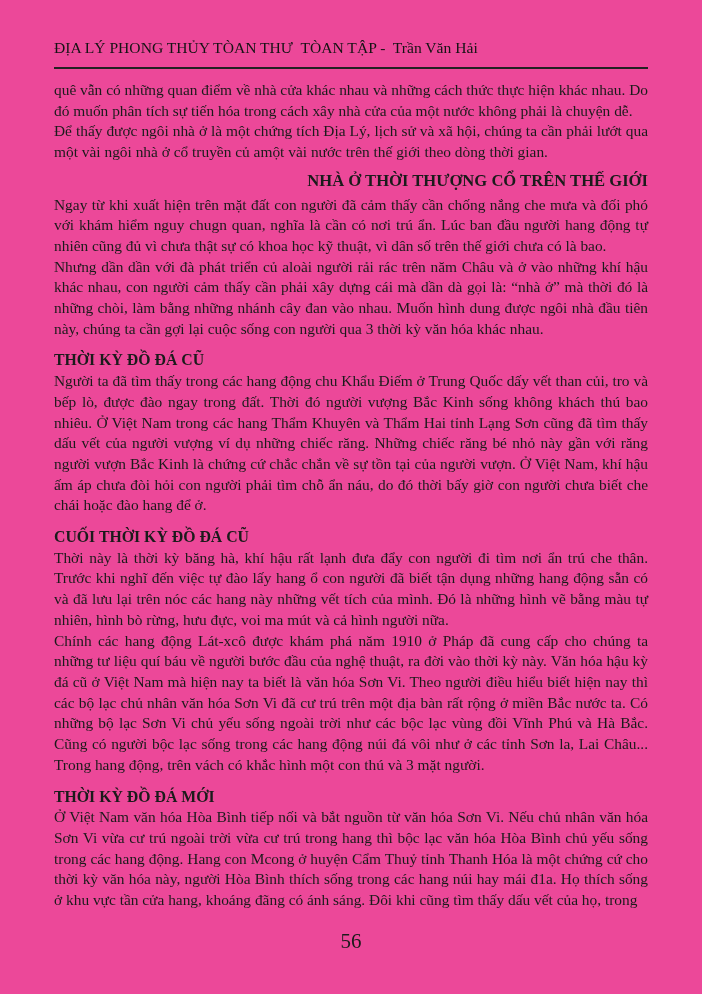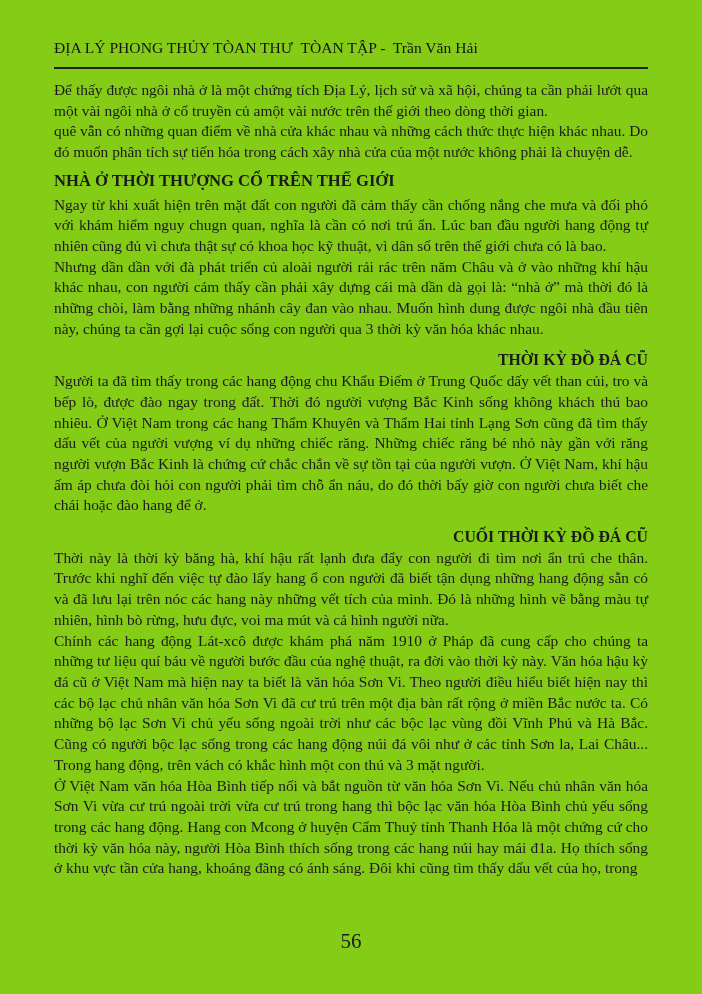--- a/index.html
+++ b/index.html
@@ -5,21 +5,21 @@
   html, body {
     margin: 0;
     padding: 0;
     background: #ffffff;
   }
   .page {
     position: relative;
     width: 702px;
     height: 994px;
     margin: 0 auto;
-    background: #84cc16;
+    background: #ec4899;
     box-sizing: border-box;
     padding: 38px 54px 0 54px;
     font-family: "Liberation Serif", "DejaVu Serif", serif;
     color: #1b1b1b;
     overflow: hidden;
   }
   .header-title {
     font-size: 15.6px;
     line-height: 20px;
     white-space: pre;
@@ -35,28 +35,28 @@
     font-size: 15.4px;
     line-height: 20.7px;
     text-align: justify;
   }
   .body-text p {
     margin: 0;
   }
   .heading-center {
     font-size: 16.6px;
     font-weight: bold;
-    text-align: left;
+    text-align: right;
     margin: 8px 0 3px 0;
     line-height: 20.7px;
   }
   .heading-left {
     font-size: 15.8px;
     font-weight: bold;
-    text-align: right;
+    text-align: left;
     margin: 11px 0 0 0;
     line-height: 20.7px;
   }
   .footer {
     position: absolute;
     left: 0;
     right: 0;
     bottom: 40px;
     text-align: center;
     font-size: 21px;
@@ -67,30 +67,31 @@
 <body>
 
 <div class="page">
 
   <div class="header">
     <div class="header-title">ĐỊA LÝ PHONG THỦY TÒAN THƯ  TÒAN TẬP -  Trần Văn Hải</div>
     <hr class="header-rule">
   </div>
 
   <div class="body-text">
+    <p>quê vẫn có những quan điểm về nhà cửa khác nhau và những cách thức thực hiện khác nhau. Do đó muốn phân tích sự tiến hóa trong cách xây nhà cửa của một nước không phải là chuyện dễ.</p>
     <p>Để thấy được ngôi nhà ở là một chứng tích Địa Lý, lịch sử và xã hội, chúng ta cần phải lướt qua một vài ngôi nhà ở cổ truyền củ amột vài nước trên thế giới theo dòng thời gian.</p>
-    <p>quê vẫn có những quan điểm về nhà cửa khác nhau và những cách thức thực hiện khác nhau. Do đó muốn phân tích sự tiến hóa trong cách xây nhà cửa của một nước không phải là chuyện dễ.</p>
     <div class="heading-center">NHÀ Ở THỜI THƯỢNG CỔ TRÊN THẾ GIỚI</div>
     <p>Ngay từ khi xuất hiện trên mặt đất con người đã cảm thấy cần chống nắng che mưa và đối phó với khám hiểm nguy chugn quan, nghĩa là cần có nơi trú ẩn. Lúc ban đầu người hang động tự nhiên cũng đủ vì chưa thật sự có khoa học kỹ thuật, vì dân số trên thế giới chưa có là bao.</p>
     <p>Nhưng dần dần với đà phát triển củ aloài người rải rác trên năm Châu và ở vào những khí hậu khác nhau, con người cảm thấy cần phải xây dựng cái mà dần dà gọi là: “nhà ở” mà thời đó là những chòi, làm bằng những nhánh cây đan vào nhau. Muốn hình dung được ngôi nhà đầu tiên này, chúng ta cần gợi lại cuộc sống con người qua 3 thời kỳ văn hóa khác nhau.</p>
     <div class="heading-left">THỜI KỲ ĐỒ ĐÁ CŨ</div>
     <p>Người ta đã tìm thấy trong các hang động chu Khẩu Điếm ở Trung Quốc dấy vết than củi, tro và bếp lò, được đào ngay trong đất. Thời đó người vượng Bắc Kinh sống không khách thú bao nhiêu. Ở Việt Nam trong các hang Thẩm Khuyên và Thẩm Hai tỉnh Lạng Sơn cũng đã tìm thấy dấu vết của người vượng ví dụ những chiếc răng. Những chiếc răng bé nhỏ này gần với răng người vượn Bắc Kinh là chứng cứ chắc chắn về sự tồn tại của người vượn. Ở Việt Nam, khí hậu ấm áp chưa đòi hỏi con người phải tìm chỗ ẩn náu, do đó thời bấy giờ con người chưa biết che chái hoặc đào hang để ở.</p>
     <div class="heading-left">CUỐI THỜI KỲ ĐỒ ĐÁ CŨ</div>
     <p>Thời này là thời kỳ băng hà, khí hậu rất lạnh đưa đẩy con người đi tìm nơi ẩn trú che thân. Trước khi nghĩ đến việc tự đào lấy hang ổ con người đã biết tận dụng những hang động sẵn có và đã lưu lại trên nóc các hang này những vết tích của mình. Đó là những hình vẽ bằng màu tự nhiên, hình bò rừng, hưu đực, voi ma mút và cả hình người nữa.</p>
     <p>Chính các hang động Lát-xcô được khám phá năm 1910 ở Pháp đã cung cấp cho chúng ta những tư liệu quí báu về người bước đầu của nghệ thuật, ra đời vào thời kỳ này. Văn hóa hậu kỳ đá cũ ở Việt Nam mà hiện nay ta biết là văn hóa Sơn Vi. Theo người điều hiểu biết hiện nay thì các bộ lạc chủ nhân văn hóa Sơn Vi đã cư trú trên một địa bàn rất rộng ở miền Bắc nước ta. Có những bộ lạc Sơn Vi chủ yếu sống ngoài trời như các bộc lạc vùng đồi Vĩnh Phú và Hà Bắc. Cũng có người bộc lạc sống trong các hang động núi đá vôi như ở các tỉnh Sơn la, Lai Châu... Trong hang động, trên vách có khắc hình một con thú và 3 mặt người.</p>
+    <div class="heading-left">THỜI KỲ ĐỒ ĐÁ MỚI</div>
     <p>Ở Việt Nam văn hóa Hòa Bình tiếp nối và bắt nguồn từ văn hóa Sơn Vi. Nếu chủ nhân văn hóa Sơn Vi vừa cư trú ngoài trời vừa cư trú trong hang thì bộc lạc văn hóa Hòa Bình chủ yếu sống trong các hang động. Hang con Mcong ở huyện Cẩm Thuỷ tỉnh Thanh Hóa là một chứng cứ cho thời kỳ văn hóa này, người Hòa Bình thích sống trong các hang núi hay mái đ1a. Họ thích sống ở khu vực tần cửa hang, khoáng đãng có ánh sáng. Đôi khi cũng tìm thấy dấu vết của họ, trong</p>
   </div>
 
   <div class="footer">
     <span>56</span>
   </div>
 
 </div>
 
 </body></html>

